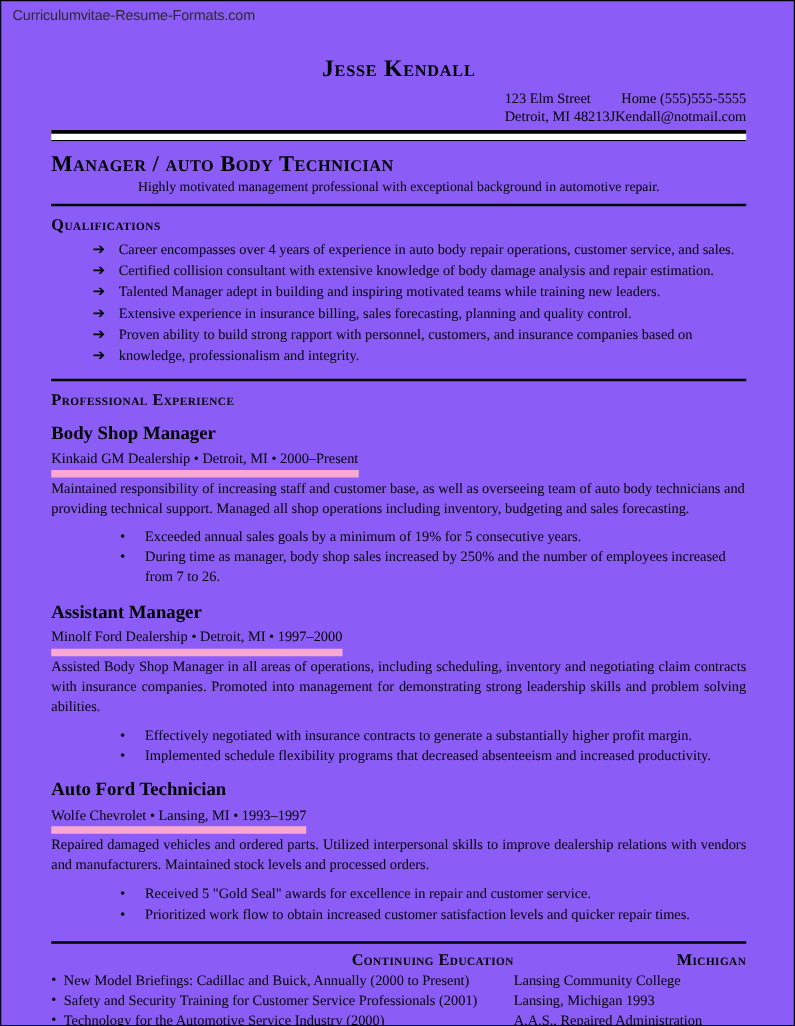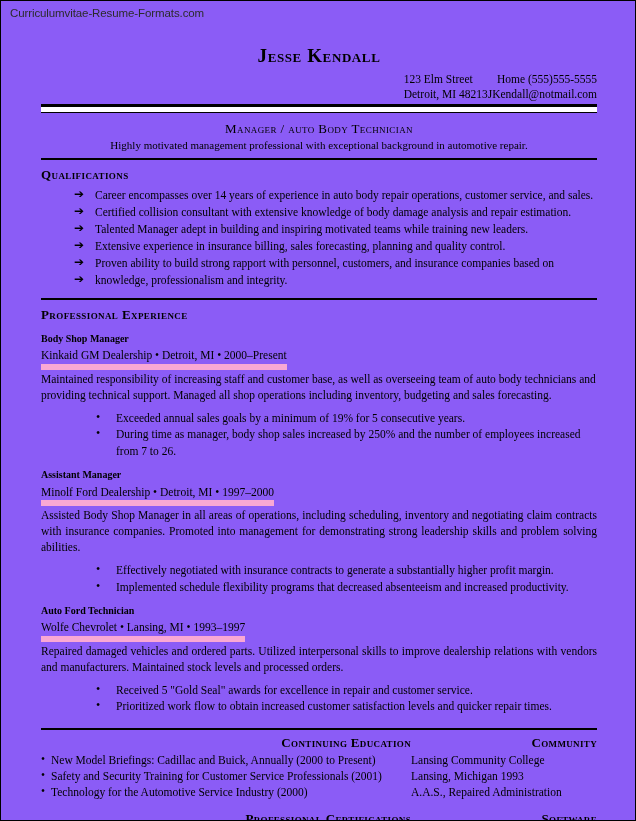--- a/index.html
+++ b/index.html
@@ -67,23 +67,23 @@
     border-bottom: 1px solid #000;
     background: #fff;
   }
   .rule-thin {
     margin: 0;
     height: 0;
     border-top: 2px solid #000;
   }
   
   .headline {
-    text-align: center;
-    font-size: 13px;
-    font-weight: normal;
+    text-align: left;
+    font-size: 18px;
+    font-weight: bold;
     font-variant: small-caps;
     letter-spacing: 0.4px;
     margin: 8px 0 2px 0;
   }
   .objective {
     text-align: center;
     font-size: 11px;
     margin: 0 0 7px 0;
   }
   
@@ -110,21 +110,21 @@
     position: absolute;
     left: 0;
     top: -1px;
     font-size: 12px;
     font-family: "DejaVu Sans", sans-serif;
   }
   
   .job { margin-top: 9px; }
   .job:first-of-type { margin-top: 6px; }
   .job-title {
-    font-size: 10px;
+    font-size: 15px;
     font-weight: bold;
     line-height: 1.35;
   }
   .job-meta {
     font-size: 11.5px;
     line-height: 1.35;
     display: inline-block;
     border-bottom: 6px solid #f9a8d4;
   }
   .job-desc {
@@ -217,21 +217,21 @@
 
     <div class="rule-heavy"></div>
 
     <div class="headline">Manager / auto Body Technician</div>
     <div class="objective">Highly motivated management professional with exceptional background in automotive repair.</div>
 
     <div class="rule-thin"></div>
 
     <div class="section-heading">Qualifications</div>
     <ul class="qual-list">
-      <li><span class="arrow">➔</span><span>Career encompasses over 14 years of experience in auto body repair operations, customer service, and sales.</span></li>
+      <li><span class="arrow">➔</span><span>Career encompasses over 4 years of experience in auto body repair operations, customer service, and sales.</span></li>
       <li><span class="arrow">➔</span><span>Certified collision consultant with extensive knowledge of body damage analysis and repair estimation.</span></li>
       <li><span class="arrow">➔</span><span>Talented Manager adept in building and inspiring motivated teams while training new leaders.</span></li>
       <li><span class="arrow">➔</span><span>Extensive experience in insurance billing, sales forecasting, planning and quality control.</span></li>
       <li><span class="arrow">➔</span><span>Proven ability to build strong rapport with personnel, customers, and insurance companies based on</span></li>
       <li><span class="arrow">➔</span><span>knowledge, professionalism and integrity.</span></li>
     </ul>
 
     <div class="rule-thin" style="margin-top:9px;"></div>
 
     <div class="section-heading">Professional Experience</div>
@@ -287,21 +287,21 @@
             <li><span class="dot">•</span><span>GM Certified Collision Consultant</span></li>
 
           </ul>
         </div>
 
       </div>
 
       <div class="col-right">
 
         <div class="block">
-          <div class="sub-heading">Community</div>
+          <div class="sub-heading">Michigan</div>
           <ul class="plain-list">
             <li>Lansing Community College</li>
             <li>Lansing, Michigan 1993</li>
             <li>A.A.S., Repaired Administration</li>
           </ul>
         </div>
 
         <div class="block">
           <div class="sub-heading">Software</div>
           <ul class="plain-list">

